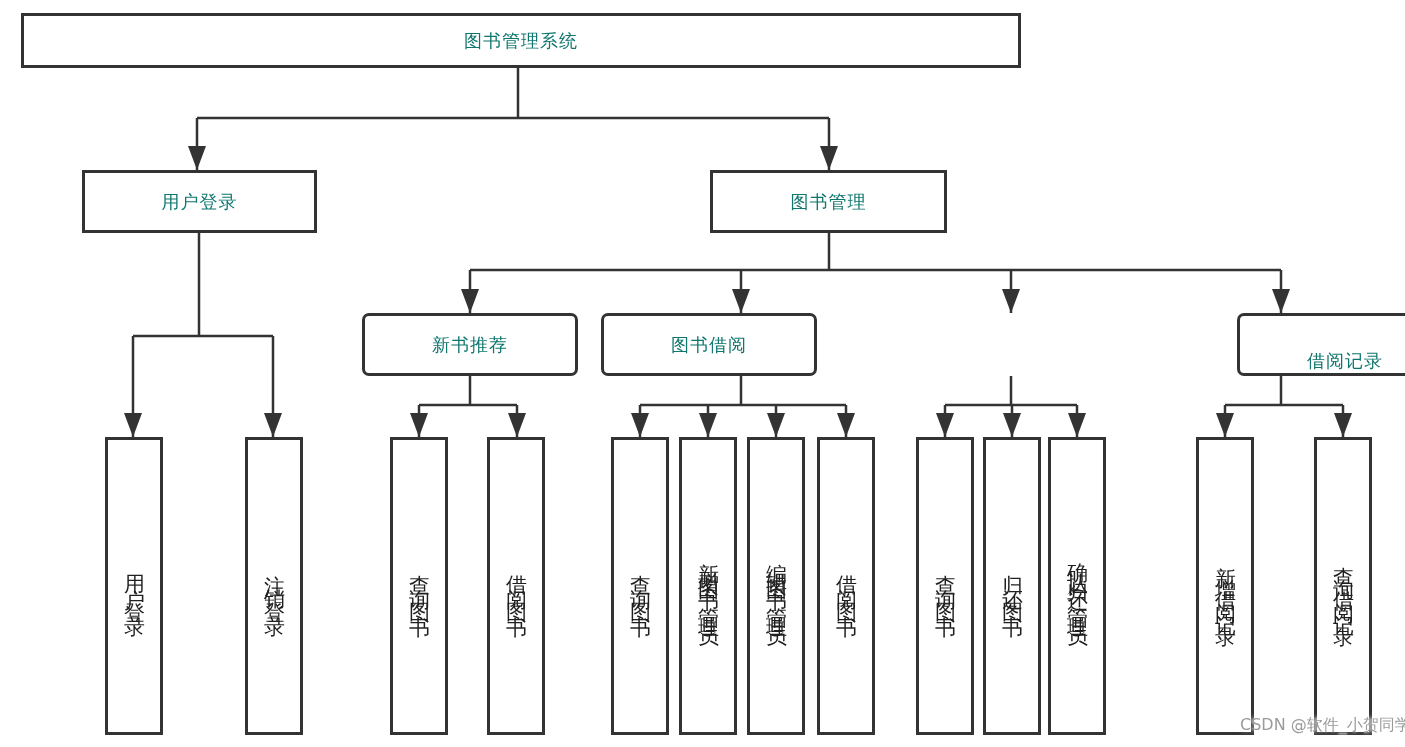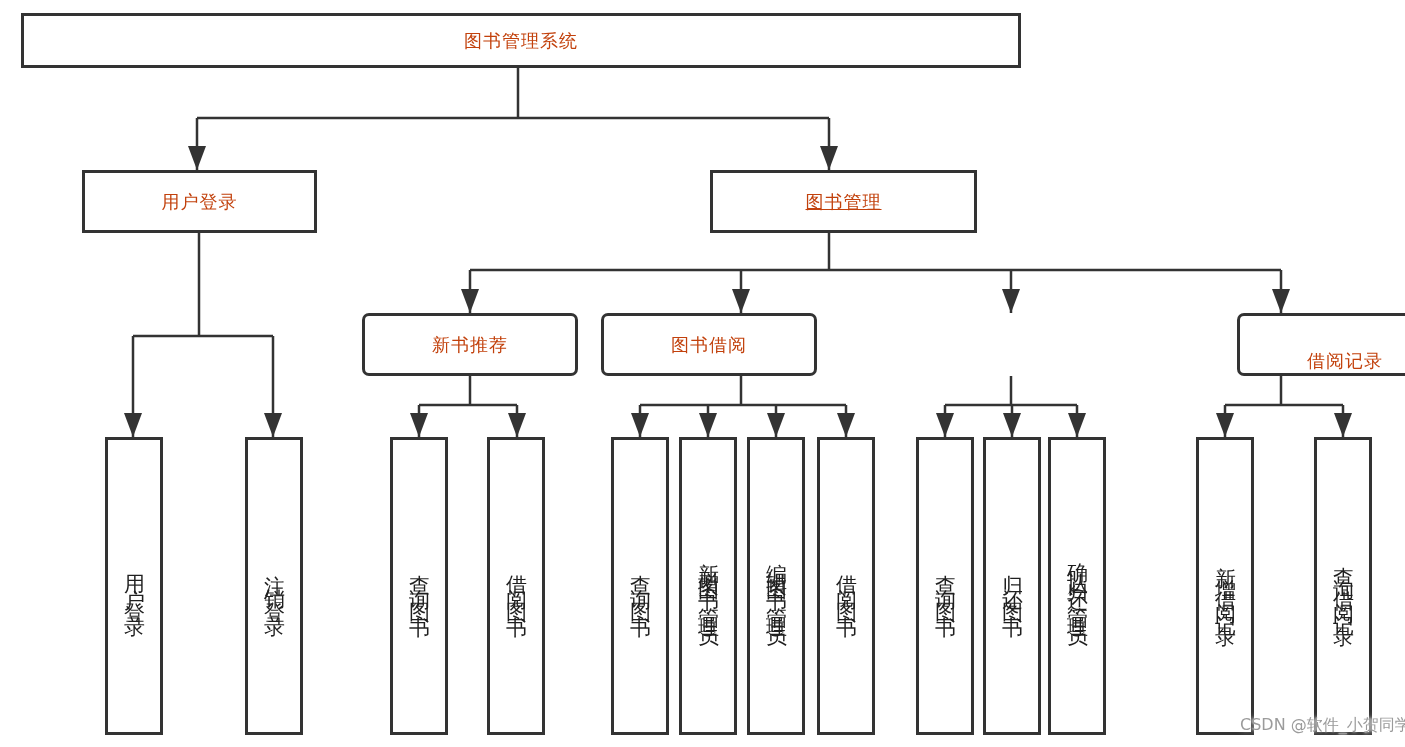--- a/index.html
+++ b/index.html
@@ -23,27 +23,27 @@
     height: 747px;
   }
   .node {
     position: absolute;
     box-sizing: border-box;
     border: 3px solid #333333;
     background: #ffffff;
     display: flex;
     align-items: center;
     justify-content: center;
-    color: #c2410c;
+    color: #0f766e;
     font-size: 18px;
     letter-spacing: 1px;
   }
   .node.root   { left: 21px;   top: 13px;  width: 1000px; height: 55px; }
   .node.lvl2a  { left: 82px;   top: 170px; width: 235px;  height: 63px; }
-  .node.lvl2b  { left: 710px;  top: 170px; width: 267px;  height: 63px; text-decoration: underline; }
+  .node.lvl2b  { left: 710px;  top: 170px; width: 237px;  height: 63px; }
   .node.lvl3   { top: 313px; width: 216px; height: 63px; border-radius: 7px; }
   .node.l3-0 { left: 362px; }
   .node.l3-1 { left: 601px; }
   .node.l3-2 { left: 903px; }
   .node.l3-3 { left: 1237px; align-items: flex-end; }
   .leaf {
     position: absolute;
     top: 437px;
     width: 58px;
     height: 298px;

